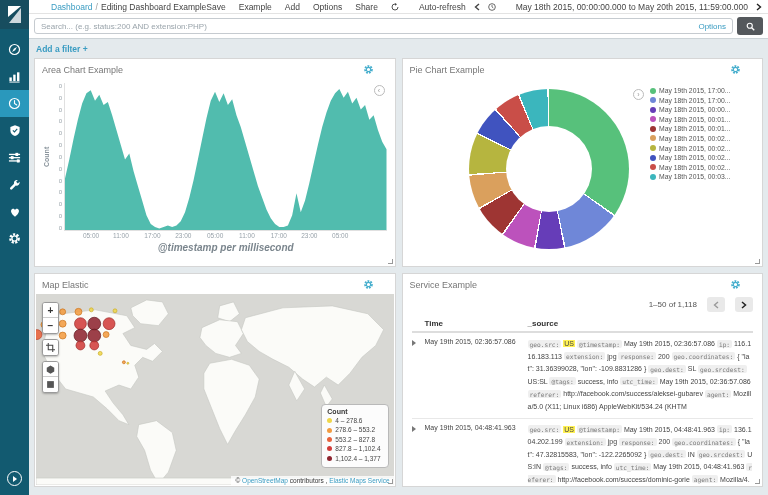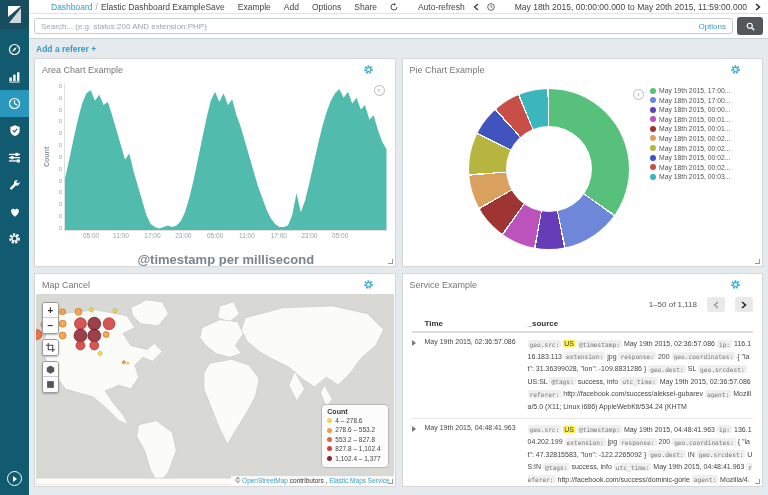--- a/index.html
+++ b/index.html
@@ -44,21 +44,21 @@
 
   
   .area-body{position:absolute;top:24px;left:8px;right:8px;bottom:4px;}
   .area-flex{display:flex;height:148px;}
   .ylab{writing-mode:vertical-rl;transform:rotate(180deg);font-size:7px;font-weight:bold;color:#8a949c;text-align:center;width:10px;}
   .yticks{width:11px;display:flex;flex-direction:column;justify-content:space-between;font-size:6px;color:#9aa4ab;text-align:right;padding-right:2px;}
   .plot{flex:1;position:relative;border-left:1px solid #e0e0e0;border-bottom:1px solid #e0e0e0;cursor:crosshair;}
   .plot svg{position:absolute;inset:0;width:100%;height:100%;}
   .xticks{position:relative;height:9px;margin-left:22px;font-size:6.5px;color:#98a2aa;}
   .xticks span{position:absolute;transform:translateX(-50%);top:1px;}
-  .xlab{margin-left:22px;text-align:center;font-size:13px;font-weight:bold;color:#7a858d;margin-top:12px;}
+  .xlab{margin-left:22px;text-align:center;font-size:10px;font-weight:bold;color:#7a858d;margin-top:2px;font-style:italic;}
   .legend-toggle{position:absolute;width:11px;height:11px;border:1px solid #bbb;border-radius:50%;background:#fff;display:grid;place-items:center;cursor:pointer;color:#999;font-size:7px;line-height:1;}
 
   
   .pie-body{position:absolute;inset:20px 6px 6px;}
   .donut{position:absolute;left:60px;top:10px;width:160px;height:160px;border-radius:50%;cursor:pointer;}
   .donut::after{content:"";position:absolute;inset:37px;background:#fff;border-radius:50%;}
   .pie-legend{position:absolute;right:0;top:8px;width:106px;}
   .pl-item{display:flex;align-items:center;gap:3px;margin-bottom:2.6px;font-size:6.8px;color:#555;cursor:pointer;white-space:nowrap;}
   .pl-dot{width:6px;height:6px;border-radius:50%;flex:0 0 auto;}
   .pie-toggle{right:112px;top:10px;}
@@ -159,21 +159,21 @@
   <div class="collapse-btn">
       <i></i>
     </div>
 </div>
 
 <div class="main">
 
   <div class="topnav">
     <span class="crumb-link">Dashboard</span>
     <span class="crumb-sep">/</span>
-    <span class="crumb-page">Elastic Dashboard Example</span>
+    <span class="crumb-page">Editing Dashboard Example</span>
     <div class="topnav-right">
         <span class="mi">Save</span>
         <span class="mi">Example</span>
         <span class="mi">Add</span>
         <span class="mi">Options</span>
         <span class="mi">Share</span>
       </div>
     <div class="topnav-right" style="margin-left:13px;gap:8px;">
       <span class="icon-txt">
         <svg width="8" height="8" viewBox="0 0 12 12">
@@ -209,21 +209,21 @@
     </div>
     <div class="search-btn">
       <svg width="9" height="9" viewBox="0 0 12 12">
         <circle cx="5" cy="5" r="3.4" fill="none" stroke="#fff" stroke-width="1.5"></circle>
         <line x1="7.6" y1="7.6" x2="11" y2="11" stroke="#fff" stroke-width="1.7"></line>
       </svg>
     </div>
   </div>
 
   <div class="filter-bar">
-    <span><span>Add a referer</span> <b>+</b></span>
+    <span><span>Add a filter</span> <b>+</b></span>
   </div>
 
   <div class="grid">
 
     <div class="panel">
       <div class="panel-header">
         <span class="panel-title">Area Chart Example</span>
         <span class="gear-btn">
           <svg width="11" height="11" viewBox="0 0 16 16">
             <circle cx="8" cy="8" r="5" fill="none" stroke="#45aecd" stroke-width="2.6" stroke-dasharray="2.6 1.7"></circle>
@@ -326,21 +326,21 @@
               <span class="pl-dot" style="background: rgb(59, 182, 189);"></span>
               <span>May 18th 2015, 00:03...</span>
             </div>
           </div>
       </div>
       <div class="resize-handle"></div>
     </div>
 
     <div class="panel">
       <div class="panel-header">
-        <span class="panel-title">Map Cancel</span>
+        <span class="panel-title">Map Elastic</span>
         <span class="gear-btn">
           <svg width="11" height="11" viewBox="0 0 16 16">
             <circle cx="8" cy="8" r="5" fill="none" stroke="#45aecd" stroke-width="2.6" stroke-dasharray="2.6 1.7"></circle>
             <circle cx="8" cy="8" r="3.1" fill="none" stroke="#45aecd" stroke-width="1.5"></circle>
           </svg>
         </span>
       </div>
       <div class="map-body">
         <svg viewBox="0 0 362 193" preserveAspectRatio="none">
           <g fill="#fbfbf8" stroke="#c5c7c2" stroke-width="0.6" stroke-linejoin="round">

